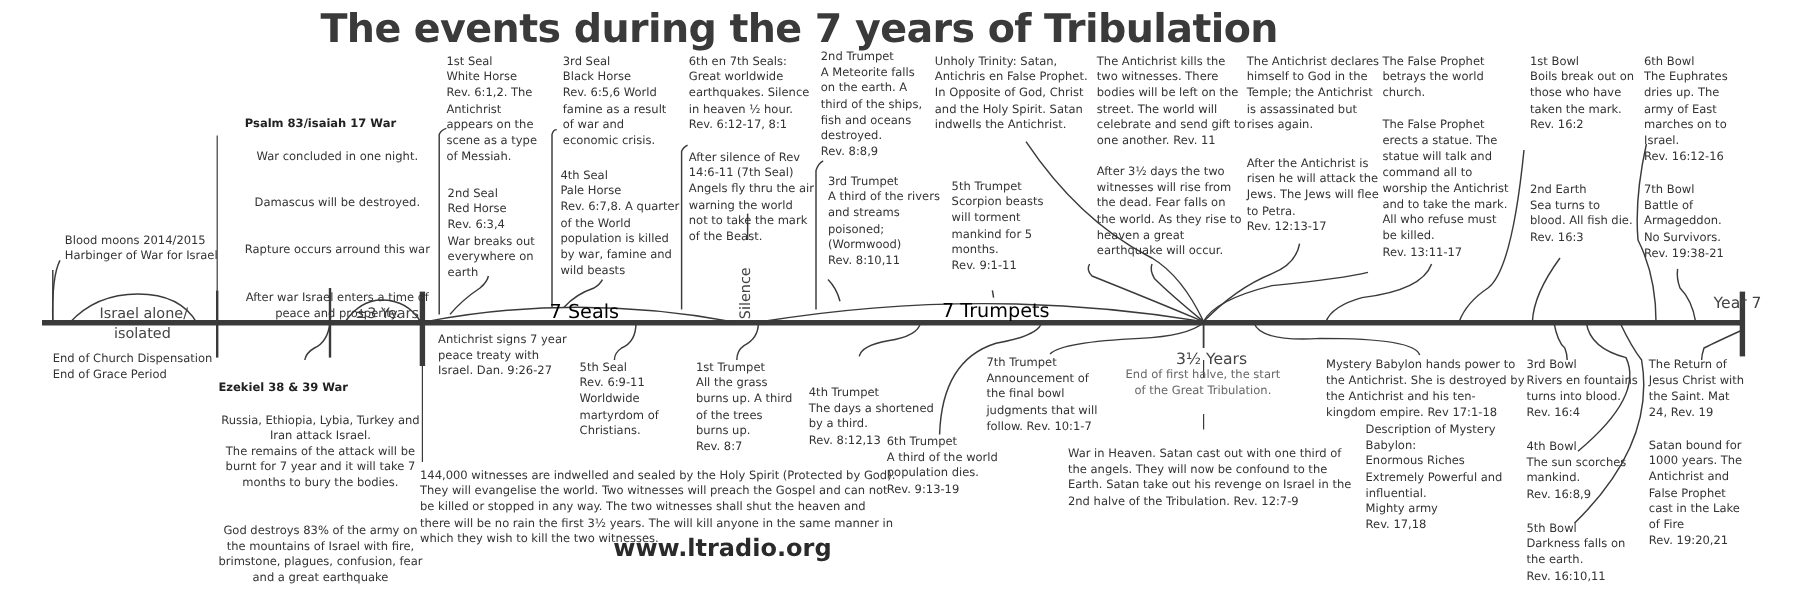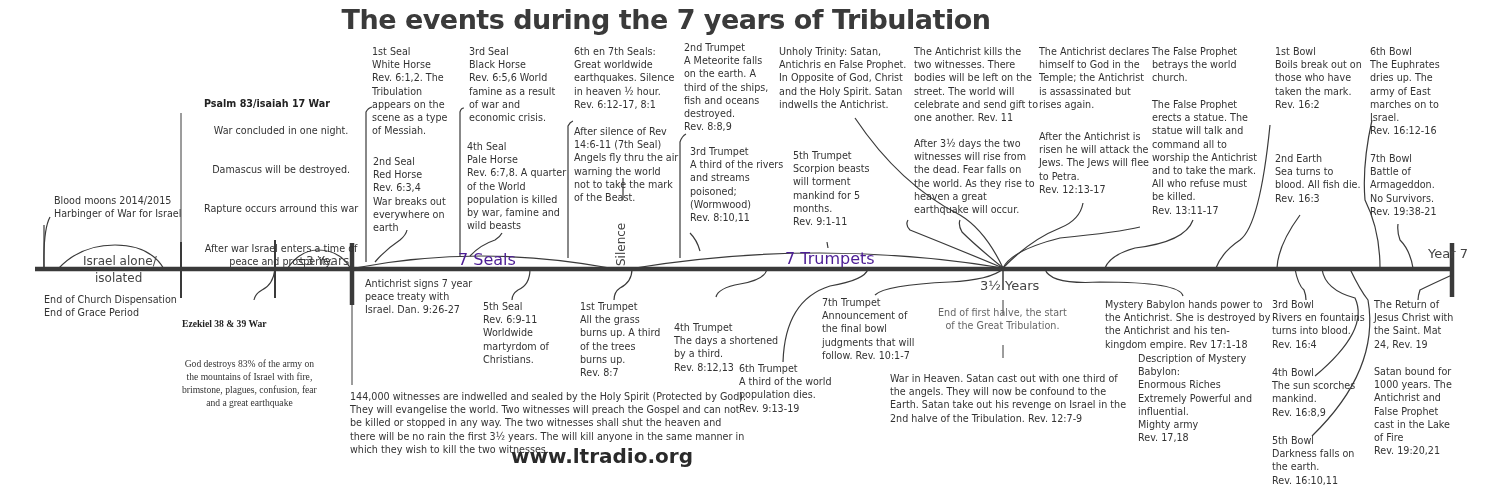--- a/index.html
+++ b/index.html
@@ -1,29 +1,29 @@
 <!DOCTYPE html>
 <html><head>
 <meta charset="utf-8">
 <style>
   html, body { margin: 0; padding: 0; background: #ffffff; }
   body { width: 1500px; height: 502px; position: relative; overflow: hidden;
          font-family: "DejaVu Sans", sans-serif; color: #2b2b2b; }
   .title { position: absolute; left: 0; width: 1332px; top: 4px; text-align: center;
-           font-family: "DejaVu Sans", sans-serif; font-weight: bold; font-size: 27px;
+           font-family: "DejaVu Sans", sans-serif; font-weight: bold; font-size: 33px;
            color: #3a3a3a; letter-spacing: -0.5px; }
   .footer { position: absolute; left: 0; width: 1204px; top: 444px; text-align: center;
             font-family: "DejaVu Sans", sans-serif; font-weight: bold; font-size: 20px; color: #2a2a2a; }
   .blk { position: absolute; font-size: 9.6px; line-height: 13.2px; color: #333; white-space: pre-line; }
   .blk p { margin: 0; white-space: pre-line; }
   .blk p + p { margin-top: 13px; text-align: center; }
   .head { font-weight: bold; color: #222; }
   .grey { color: #666; text-align: center; }
   .lbl { position: absolute; font-size: 12px; color: #444; white-space: nowrap; }
-  .big { font-size: 16px; color: #4c1d95; }
+  .big { font-size: 16px; color: #000000; }
   svg.lines { position: absolute; left: 0; top: 0; pointer-events: none; }
   .vtext { position: absolute; transform: rotate(-90deg); transform-origin: left top; font-size: 12px; color:#444; }
 </style>
 </head>
 <body>
 
 <div class="title">The events during the 7 years of Tribulation</div>
 
 <svg class="lines" width="1500" height="502">
   <g fill="none" stroke="#3a3a3a" stroke-width="1.2">
@@ -89,39 +89,39 @@
     <path d="M 1452 275 Q 1430 285 1420 290 Q 1418 296 1418 300"></path>
   </g>
 </svg>
 
 <div class="lbl" style="left:83px; top:254px;">Israel alone/</div>
 <div class="lbl" style="left:95px; top:271px;">isolated</div>
 <div class="lbl" style="left:296px; top:254px;">±3 Years</div>
 <div class="lbl big" style="left:458px; top:250px;">7 Seals</div>
 <div class="vtext" style="left:614px; top:266px;">Silence</div>
 <div class="lbl big" style="left:785px; top:249px;">7 Trumpets</div>
-<div class="lbl" style="left:980px; top:278px; font-size:13px;">3½ Years</div>
+<div class="lbl" style="left:980px; top:292px; font-size:13px;">3½ Years</div>
 <div class="lbl" style="left:1428px; top:246px; font-size:13px;text-align:right;">Year 7</div>
 
 <div class="blk" style="left:54px; top:194px;">Blood moons 2014/2015
 Harbinger of War for Israel</div>
 
 <div class="blk" style="left:204px; top:84px;">
   <p class="head" style="margin:0">Psalm 83/isaiah 17 War</p>
   <p style="margin-top:0">War concluded in one night.</p>
   <p>Damascus will be destroyed.</p>
   <p>Rapture occurs arround this war</p>
   <p>After war Israel enters a time of
 peace and prosperity.</p>
 </div>
 
 <div class="blk" style="left:372px; top:45px;">1st Seal
 White Horse
 Rev. 6:1,2. The
-Tribulation
+Antichrist
 appears on the
 scene as a type
 of Messiah.</div>
 <div class="blk" style="left:373px; top:155px;">2nd Seal
 Red Horse
 Rev. 6:3,4
 War breaks out
 everywhere on
 earth</div>
 <div class="blk" style="left:469px; top:45px;">3rd Seal
@@ -228,22 +228,27 @@
 Rev. 16:12-16</div>
 <div class="blk" style="left:1370px; top:152px;">7th Bowl
 Battle of
 Armageddon.
 No Survivors.
 Rev. 19:38-21</div>
 
 <div class="blk" style="left:44px; top:293px;">End of Church Dispensation
 End of Grace Period</div>
 
-<div class="blk" style="left:182px; top:304px;font-family:Liberation Serif, serif;">
+<div class="blk" style="left:182px; top:304px;">
   <p class="head">Ezekiel 38 &amp; 39 War</p>
+  <p style="margin-top:0">Russia, Ethiopia, Lybia, Turkey and
+Iran attack Israel.
+The remains of the attack will be
+burnt for 7 year and it will take 7
+months to bury the bodies.</p>
   <p>God destroys 83% of the army on
 the mountains of Israel with fire,
 brimstone, plagues,  confusion, fear
 and a great earthquake</p>
 </div>
 
 <div class="blk" style="left:365px; top:277px;">Antichrist signs 7 year
 peace treaty with
 Israel. Dan. 9:26-27</div>
 <div class="blk" style="left:483px; top:300px;">5th  Seal

